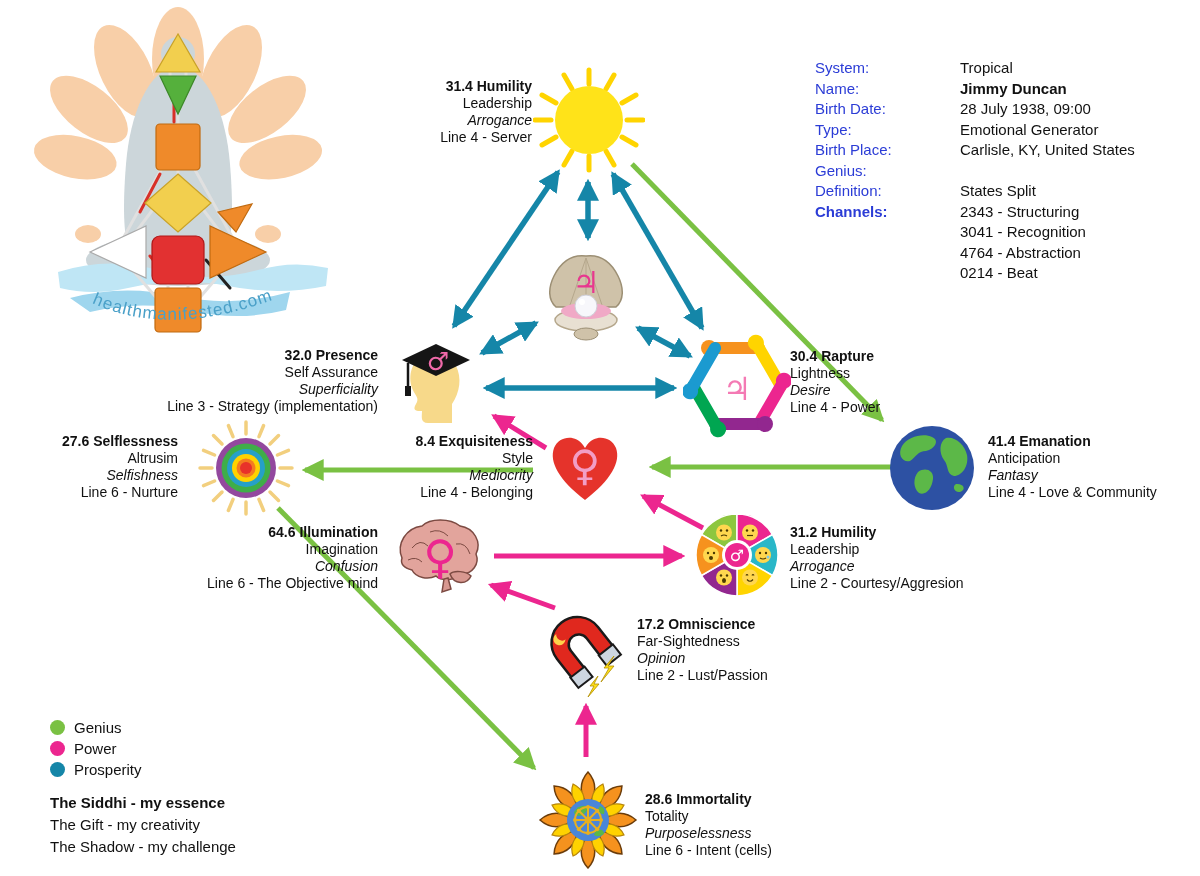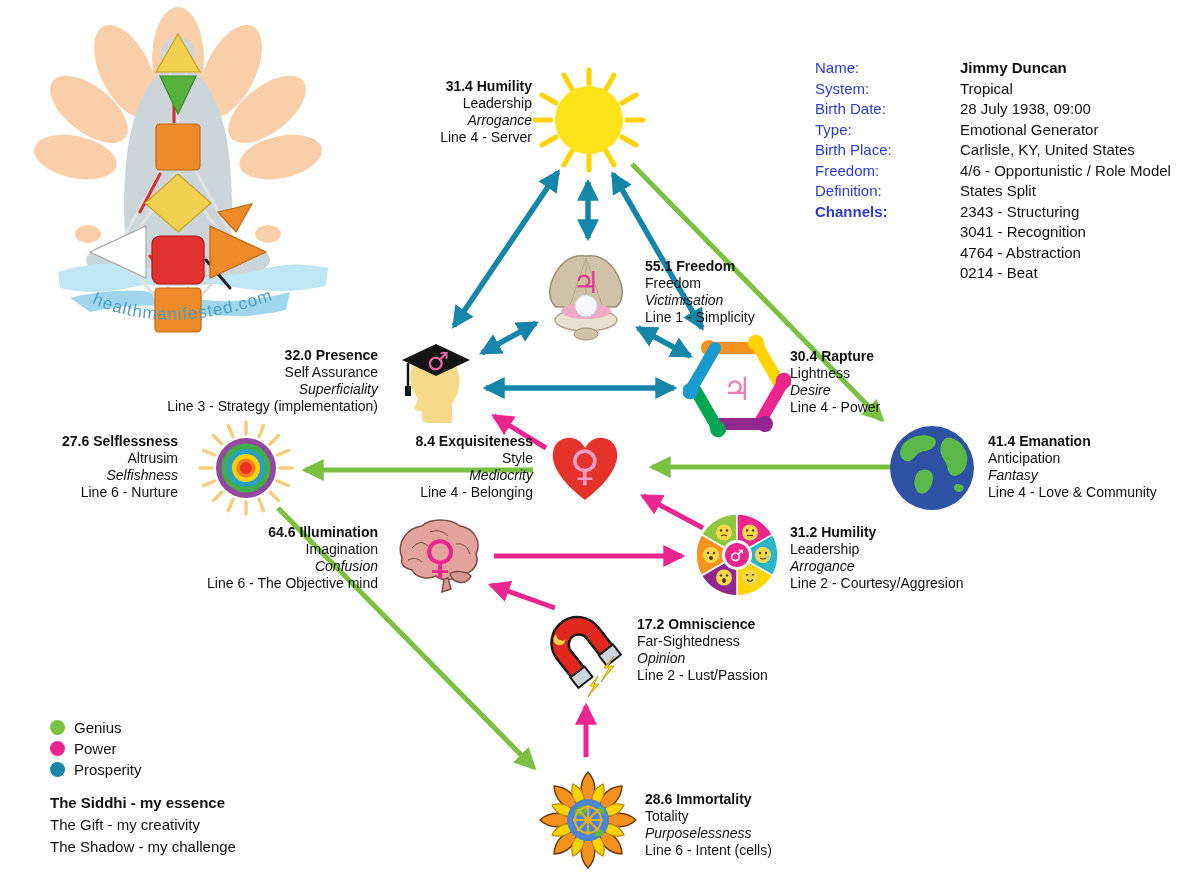--- a/index.html
+++ b/index.html
@@ -403,26 +403,20 @@
     </g>
   </svg>
 
   <div class="node-label align-right" style="left:302px;top:78px;width:230px">
     <div class="nl-title">31.4 Humility</div>
     <div class="nl-gift">Leadership</div>
     <div class="nl-shadow">Arrogance</div>
     <div class="nl-line">Line 4 - Server</div>
   </div>
 
-  <div class="node-label" style="left:645px;top:258px">
-    <div class="nl-title">55.1 Freedom</div>
-    <div class="nl-gift">Freedom</div>
-    <div class="nl-shadow">Victimisation</div>
-    <div class="nl-line">Line 1 - Simplicity</div>
-  </div>
 
   <div class="node-label align-right" style="left:138px;top:347px;width:240px">
     <div class="nl-title">32.0 Presence</div>
     <div class="nl-gift">Self Assurance</div>
     <div class="nl-shadow">Superficiality</div>
     <div class="nl-line">Line 3 - Strategy (implementation)</div>
   </div>
 
   <div class="node-label" style="left:790px;top:348px">
     <div class="nl-title">30.4 Rapture</div>
@@ -475,42 +469,41 @@
 
   <div class="node-label" style="left:645px;top:791px">
     <div class="nl-title">28.6 Immortality</div>
     <div class="nl-gift">Totality</div>
     <div class="nl-shadow">Purposelessness</div>
     <div class="nl-line">Line 6 - Intent (cells)</div>
   </div>
 
   <div class="info-panel">
     <div class="info-row">
+        <span class="info-label">System:</span>
+        <span class="info-value">Tropical</span>
+      </div>
+    <div class="info-row">
         <span class="info-label">Name:</span>
         <span class="info-value b">Jimmy Duncan</span>
       </div>
     <div class="info-row">
-        <span class="info-label">System:</span>
-        <span class="info-value">Tropical</span>
-      </div>
-    <div class="info-row">
         <span class="info-label">Birth Date:</span>
         <span class="info-value">28 July 1938, 09:00</span>
       </div>
     <div class="info-row">
         <span class="info-label">Type:</span>
         <span class="info-value">Emotional Generator</span>
       </div>
     <div class="info-row">
         <span class="info-label">Birth Place:</span>
         <span class="info-value">Carlisle, KY, United States</span>
       </div>
     <div class="info-row">
-        <span class="info-label">Freedom:</span>
-        <span class="info-value">4/6 - Opportunistic / Role Model</span>
+        <span class="info-label">Genius:</span>
       </div>
     <div class="info-row">
         <span class="info-label">Definition:</span>
         <span class="info-value">States Split</span>
       </div>
     <div class="info-row">
         <span class="info-label b">Channels:</span>
         <span class="info-value">2343 - Structuring</span>
       </div>
     <div class="info-row">

